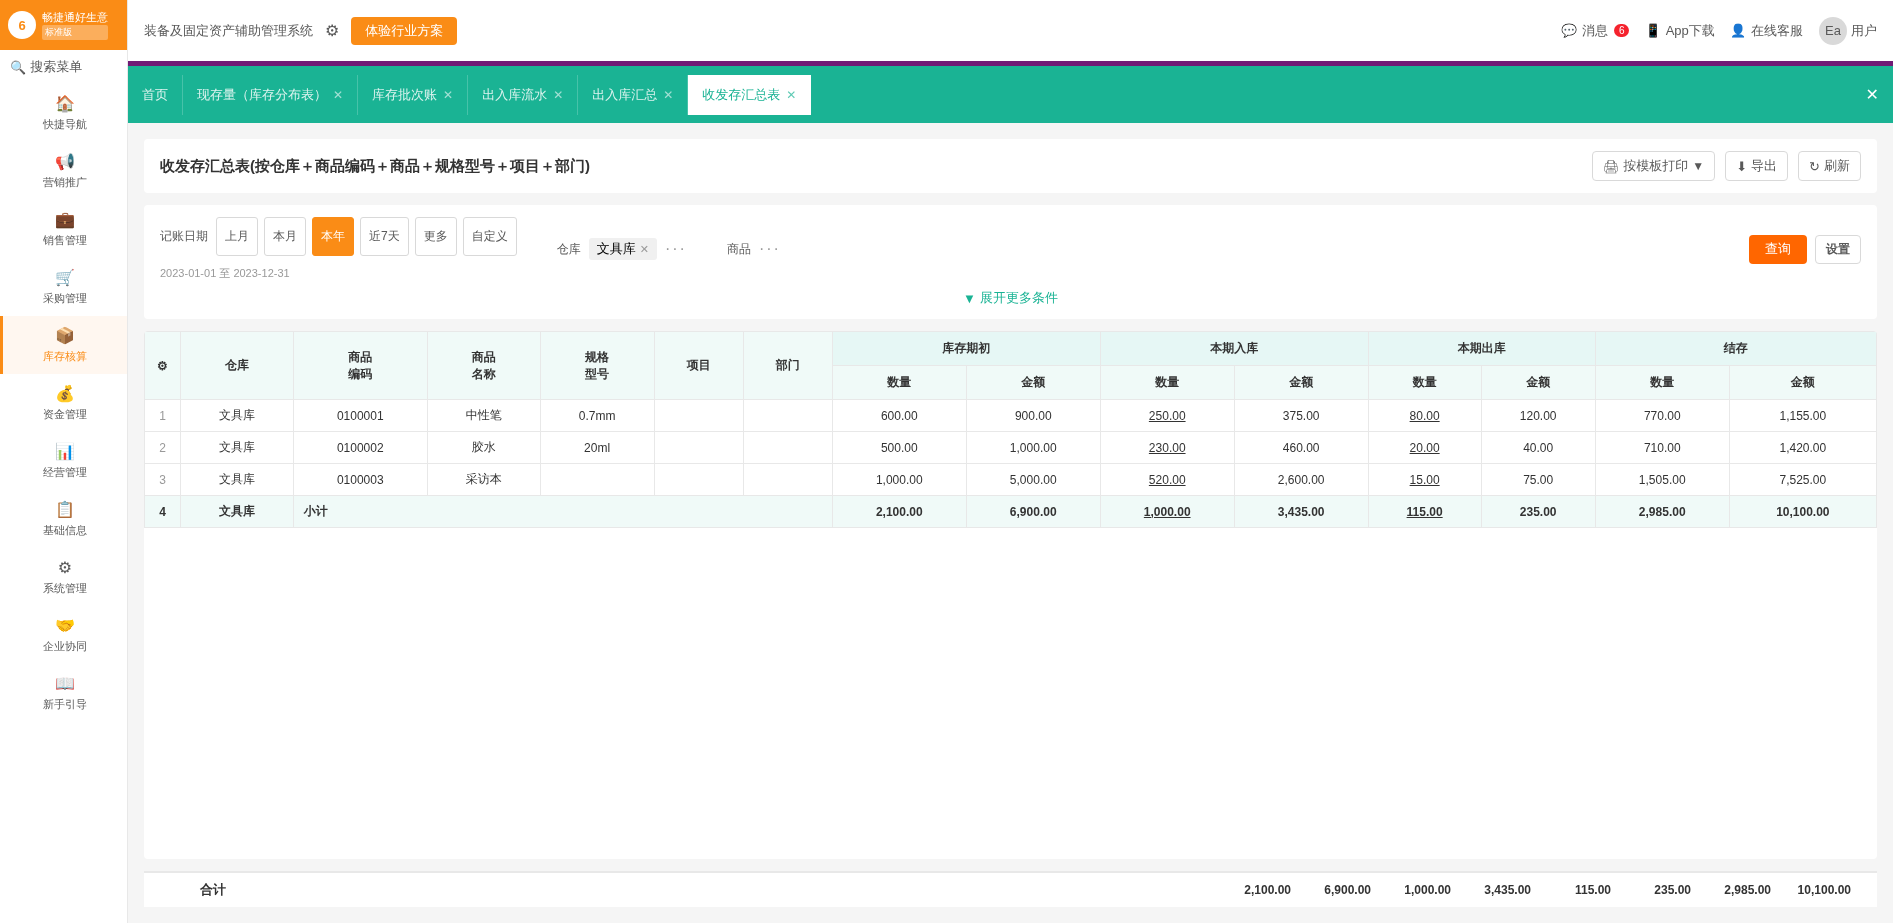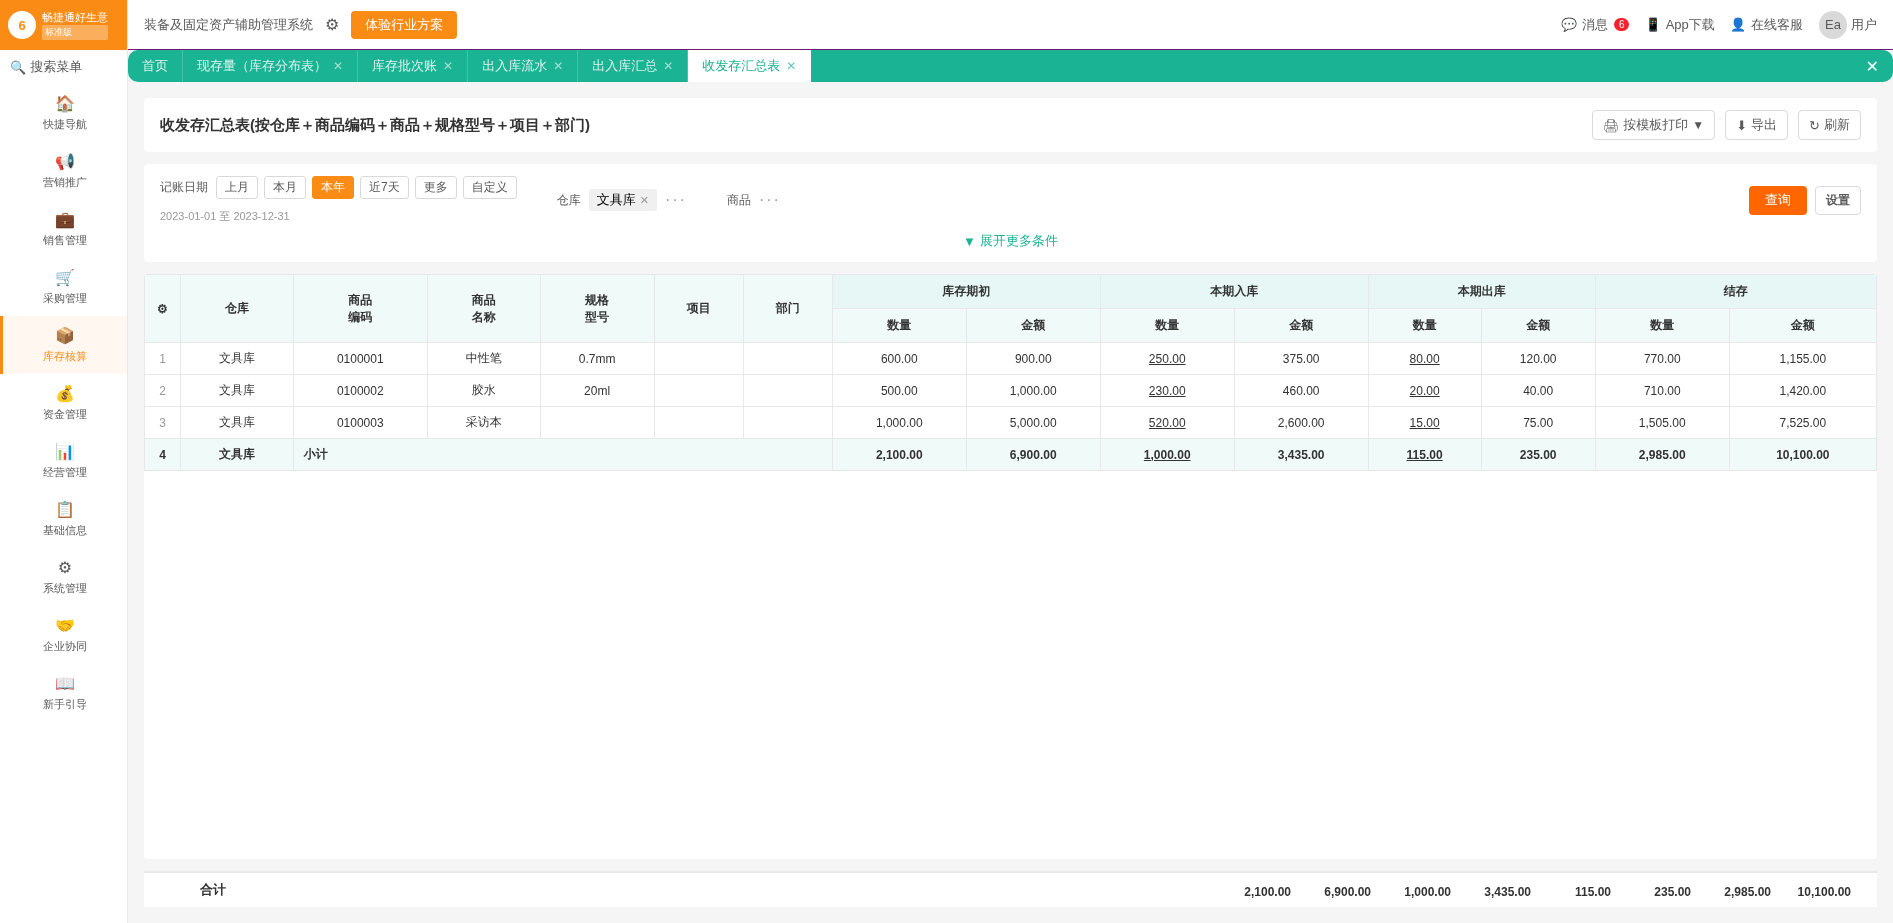--- a/index.html
+++ b/index.html
@@ -14,52 +14,52 @@
     .sidebar-item { display: flex; flex-direction: column; align-items: center; padding: 10px 4px; cursor: pointer; color: #595959; gap: 4px; border-left: 3px solid transparent; }
     .sidebar-item.active { background: #fff7f0; color: #fa8c16; border-left: 3px solid #fa8c16; }
     .sidebar-item-icon { font-size: 16px; }
     .sidebar-item-label { font-size: 11px; text-align: center; }
     .sidebar-search { display: flex; align-items: center; gap: 4px; padding: 8px 10px; cursor: pointer; color: #595959; }
 
     
     .main { flex: 1; display: flex; flex-direction: column; overflow: hidden; }
 
     
-    .top-header { height: 50px; background: #fff; border-bottom: 1px solid #701a75; display: flex; align-items: center; padding: 0 16px; gap: 12px; }
+    .top-header { height: 66px; background: #fff; border-bottom: 5px solid #701a75; display: flex; align-items: center; padding: 0 16px; gap: 12px; }
     .system-title-text { color: #595959; }
     .header-btn { background: #fa8c16; color: #fff; border: none; border-radius: 4px; padding: 5px 14px; cursor: pointer; font-size: 13px; }
     .header-right { display: flex; align-items: center; gap: 16px; color: #595959; }
     .header-right-item { display: flex; align-items: center; gap: 4px; cursor: pointer; font-size: 12px; }
     .badge { background: #f5222d; color: #fff; border-radius: 8px; font-size: 10px; padding: 1px 5px; margin-left: 2px; }
     .gear-icon { font-size: 16px; cursor: pointer; color: #595959; }
     .user-avatar { width: 28px; height: 28px; background: #d9d9d9; border-radius: 50%; display: flex; align-items: center; justify-content: center; font-size: 12px; color: #595959; }
 
     
-    .tab-bar { height: 32px; background: #1ab394; display: flex; align-items: center; padding: 0 0; flex-shrink: 0; overflow: hidden; border-radius: 10px; }
+    .tab-bar { height: 57px; background: #1ab394; display: flex; align-items: center; padding: 0 0; flex-shrink: 0; overflow: hidden; }
     .tab-item { display: flex; align-items: center; padding: 0 14px; height: 40px; cursor: pointer; color: rgba(255,255,255,0.85); white-space: nowrap; font-size: 13px; gap: 6px; border-right: 1px solid rgba(255,255,255,0.2); }
     .tab-item:first-child { border-left: none; }
     .tab-item.active { background: #fff; color: #1ab394; font-weight: 400; }
     .tab-close { font-size: 12px; color: inherit; opacity: 0.7; cursor: pointer; }
     .tab-bar-close { margin-left: auto; padding: 0 14px; color: #fff; cursor: pointer; font-size: 16px; }
 
     
     .content { flex: 1; overflow-y: auto; background: #f5f5f5; padding: 16px; display: flex; flex-direction: column; gap: 12px; }
 
     
     .page-title { background: #fff; padding: 12px 16px; border-radius: 4px; display: flex; align-items: center; justify-content: space-between; }
     .page-title h2 { font-size: 15px; font-weight: 600; color: #333; }
     .page-title-actions { display: flex; align-items: center; gap: 10px; }
     .action-btn { display: flex; align-items: center; gap: 4px; padding: 5px 10px; border: 1px solid #d9d9d9; border-radius: 4px; background: #fff; cursor: pointer; font-size: 12px; color: #595959; }
 
     
     .filter-panel { background: #fff; border-radius: 4px; padding: 12px 16px; display: flex; flex-direction: column; gap: 8px; }
     .filter-row { display: flex; align-items: center; gap: 16px; }
     .filter-label { color: #595959; font-size: 12px; white-space: nowrap; }
     .date-shortcuts { display: flex; align-items: center; gap: 6px; }
-    .date-btn { padding: 2px 8px; border-radius: 3px; border: 1px solid #d9d9d9; cursor: pointer; font-size: 12px; color: #595959; background: #fff; }
+    .date-btn { padding: 10px 8px; border-radius: 3px; border: 1px solid #d9d9d9; cursor: pointer; font-size: 12px; color: #595959; background: #fff; }
     .date-btn.active { background: #fa8c16; color: #fff; border-color: #fa8c16; }
     .date-range { font-size: 11px; color: #999; margin-top: 8px; }
     .filter-tag { display: flex; align-items: center; gap: 4px; background: #f0f0f0; padding: 2px 8px; border-radius: 3px; font-size: 12px; }
     .filter-tag-close { cursor: pointer; color: #999; font-size: 11px; }
     .filter-dots { color: #999; cursor: pointer; font-size: 16px; letter-spacing: 2px; }
     .expand-btn { color: #1ab394; cursor: pointer; font-size: 12px; display: flex; align-items: center; gap: 4px; border: none; background: none; }
     .filter-right { margin-left: auto; display: flex; gap: 8px; }
     .query-btn { background: #ff6600; color: #fff; border: none; border-radius: 4px; padding: 5px 16px; cursor: pointer; font-size: 13px; }
     .settings-btn { background: #fff; color: #595959; border: 1px solid #d9d9d9; border-radius: 4px; padding: 5px 10px; cursor: pointer; font-size: 12px; font-weight: bold; }
 
@@ -69,21 +69,21 @@
     thead tr { background: #f0faf8; }
     th { padding: 8px 10px; text-align: center; font-weight: 600; color: #333; font-size: 12px; border: 1px solid #e8e8e8; white-space: nowrap; }
     td { padding: 7px 10px; text-align: center; font-size: 12px; color: #333; border: 1px solid #e8e8e8; white-space: nowrap; }
     .row-number { color: #999; text-align: center; }
     .subtotal-row td { font-weight: bold; background: #f0faf8; }
     .underline-link { text-decoration: underline; color: #333; cursor: pointer; }
     .settings-col { width: 36px; cursor: pointer; text-align: center; }
     .col-group-header { background: #e6f7f5; }
 
     
-    .bottom-bar { background: #fff; border-top: 2px solid #e8e8e8; padding: 8px 16px; display: flex; align-items: flex-end; gap: 0; position: sticky; bottom: 0; }
+    .bottom-bar { background: #fff; border-top: 2px solid #e8e8e8; padding: 8px 16px; display: flex; align-items: center; gap: 0; position: sticky; bottom: 0; }
     .bottom-bar-label { font-weight: bold; color: #333; padding: 0 20px 0 40px; font-size: 13px; }
     .bottom-bar-values { display: flex; gap: 0; flex: 1; }
     .bottom-val { text-align: right; padding: 0 10px; font-weight: bold; color: #333; font-size: 12px; min-width: 80px; }
 
     .chevron-icon { font-size: 12px; }
   </style>
 </head>
 <body>
 
 <div class="sidebar">

